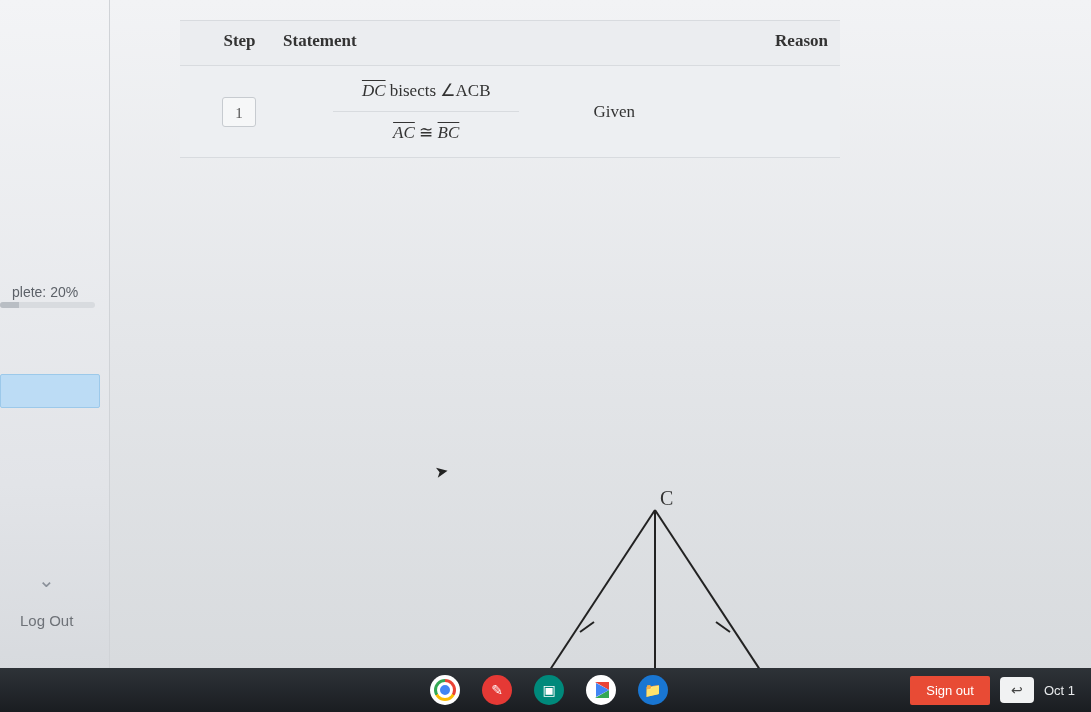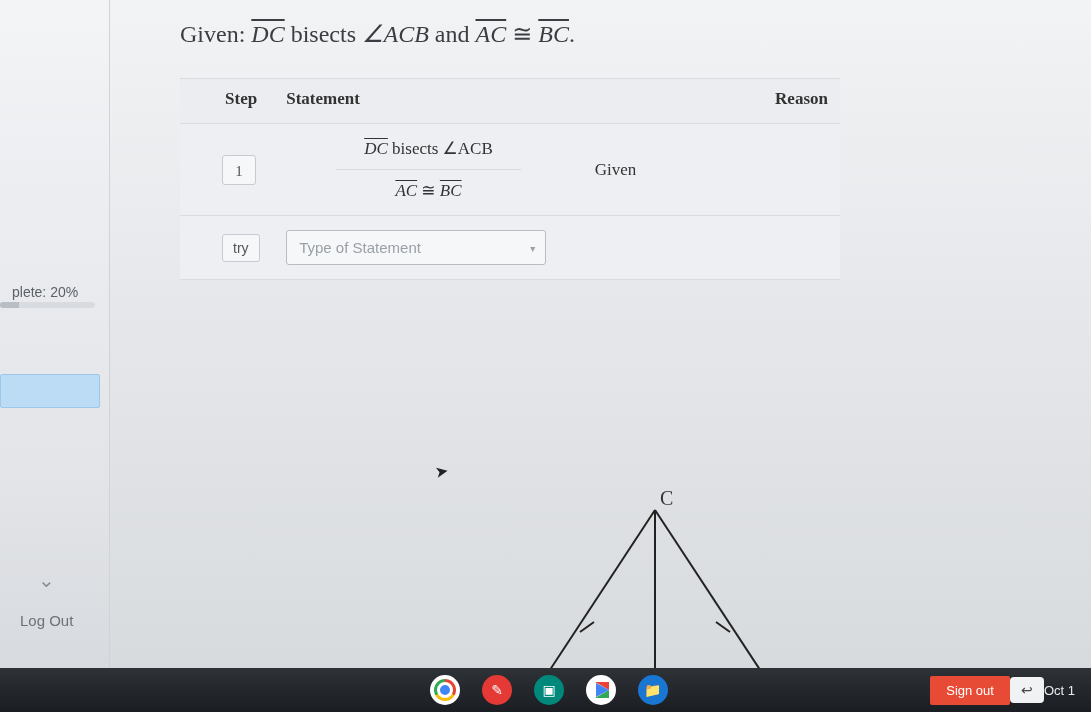--- a/index.html
+++ b/index.html
@@ -241,20 +241,21 @@
     left: 10px; top: 8px;
     border-left: 13px solid #4285f4;
     border-top: 7px solid transparent;
     border-bottom: 7px solid transparent;
   }
   .task-right {
     position: absolute;
     right: 0px;
     display: flex;
     align-items: center;
+    gap: 10px;
     height: 44px;
   }
   .signout {
     background: #e84b35;
     color: #fff;
     font-family: Arial, sans-serif;
     font-size: 13px;
     padding: 7px 16px;
     border-radius: 2px;
   }
@@ -284,23 +285,20 @@
     <div class="complete-label">plete: 20%</div>
     <div class="progress-bar">
       <div class="progress-fill"></div>
     </div>
     <div class="blue-tab"></div>
     <div class="chevron">⌄</div>
     <div class="logout">Log Out</div>
   </div>
 
   <div class="content">
-    <div class="given">
-      <span>Given: </span><span class="overline">DC</span><span> bisects </span><span class="angle">∠ACB</span><span> and </span><span class="overline">AC</span><span> ≅ </span><span class="overline">BC</span><span>.</span>
-    </div>
 
     <table class="table">
       <thead>
         <tr>
           <th class="step-col">Step</th>
           <th class="stmt-col">Statement</th>
           <th class="reason-col">Reason</th>
         </tr>
       </thead>
       <tbody>
@@ -312,32 +310,20 @@
             <div class="stmt-line">
               <span class="overline">DC</span><span> bisects ∠ACB</span>
             </div>
             <div class="stmt-divider"></div>
             <div class="stmt-line">
               <span class="overline">AC</span><span> ≅ </span><span class="overline">BC</span>
             </div>
           </td>
           <td>Given</td>
         </tr>
-        <tr class="row2">
-          <td>
-            <span class="try-btn">try</span>
-          </td>
-          <td style="text-align:left;">
-            <span class="type-select">
-              <span>Type of Statement</span>
-              <span class="caret">▾</span>
-            </span>
-          </td>
-          <td></td>
-        </tr>
       </tbody>
     </table>
   </div>
 
   <div class="cursor">➤</div>
 
   <div class="diagram">
     <svg viewBox="0 0 350 200">
       <line x1="175" y1="20" x2="60" y2="195" stroke="#222" stroke-width="2"></line>
       <line x1="175" y1="20" x2="290" y2="195" stroke="#222" stroke-width="2"></line>

